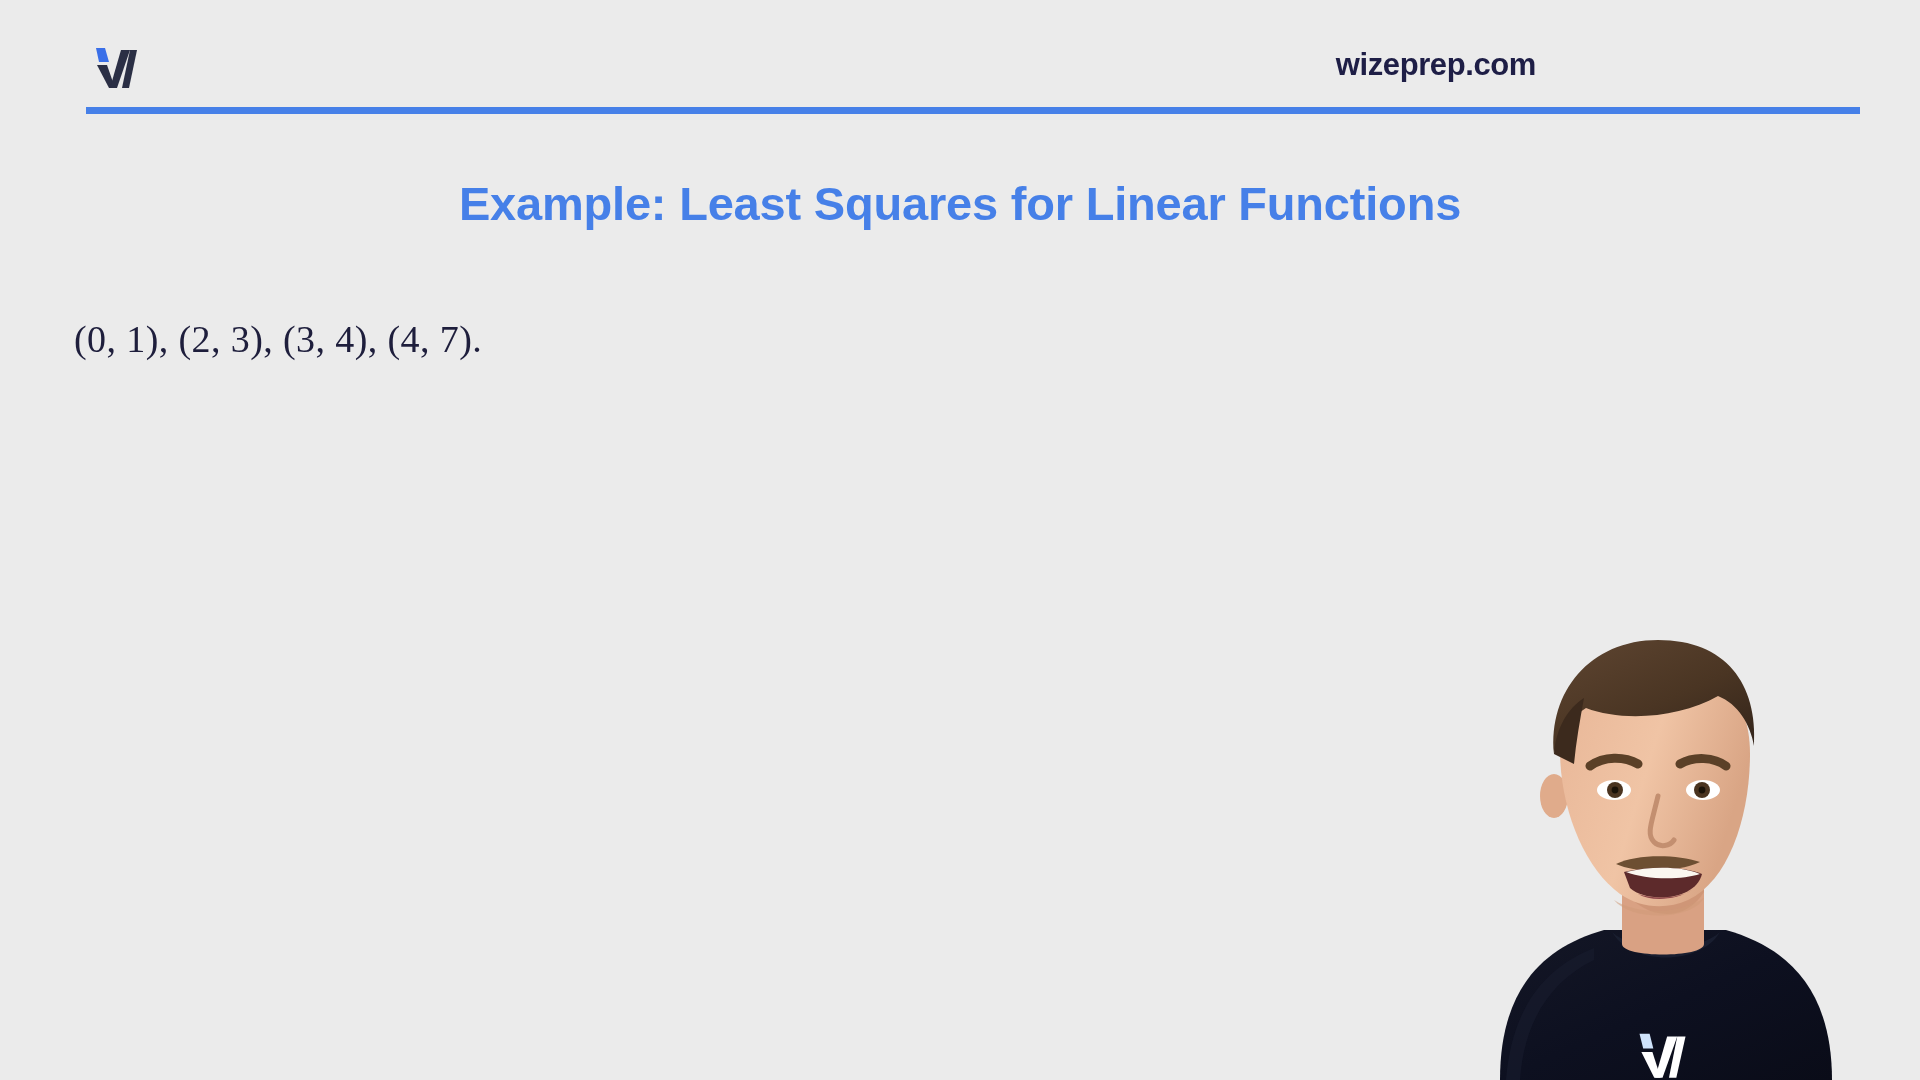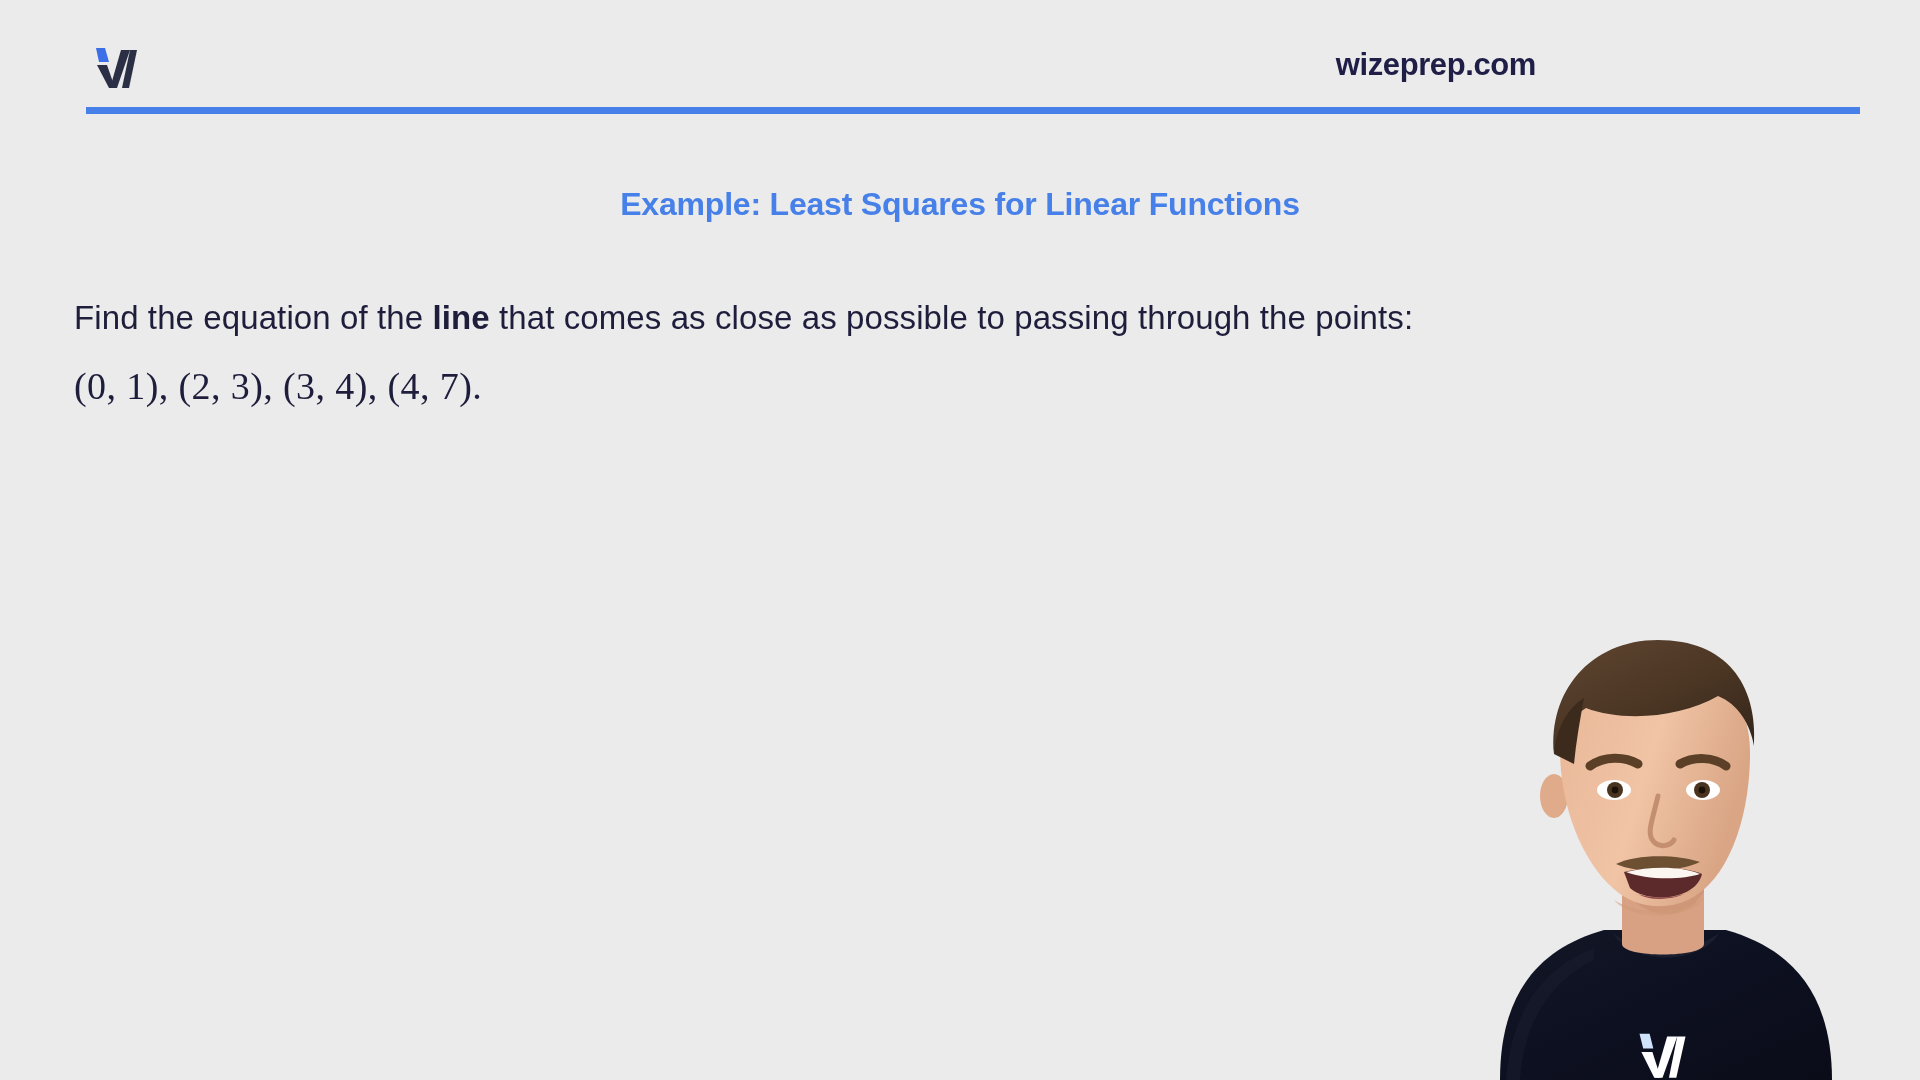--- a/index.html
+++ b/index.html
@@ -65,21 +65,21 @@
   }
 
   
   .slide-title {
     position: absolute;
     left: 0;
     top: 176px;
     width: 1920px;
     text-align: center;
     font-family: "Liberation Sans", sans-serif;
-    font-size: 32px;
+    font-size: 47px;
     font-weight: bold;
     color: #4680e8;
     letter-spacing: -0.2px;
     line-height: 56px;
     white-space: nowrap;
   }
 
   
   .body-block {
     position: absolute;
@@ -142,23 +142,20 @@
 
     <div class="brand-domain">wizeprep.com</div>
 
     <div class="header-rule"></div>
   </div>
 
   <div class="slide-title">Example: Least Squares for Linear Functions</div>
 
   <div class="body-block">
 
-    <div class="prompt-line">
-      <span>Find the equation of the </span><span class="strong">line</span><span> that comes as close as possible to passing through the points:</span>
-    </div>
 
     <div class="points-line">(0, 1), (2, 3), (3, 4), (4, 7).</div>
   </div>
 
   <div class="presenter">
     <svg width="512" height="480" viewBox="0 0 512 480" xmlns="http://www.w3.org/2000/svg">
       <defs>
         <linearGradient id="skin" x1="0" y1="0" x2="1" y2="0.4">
           <stop offset="0%" stop-color="#e8b697"></stop>
           <stop offset="55%" stop-color="#f0c4a5"></stop>

